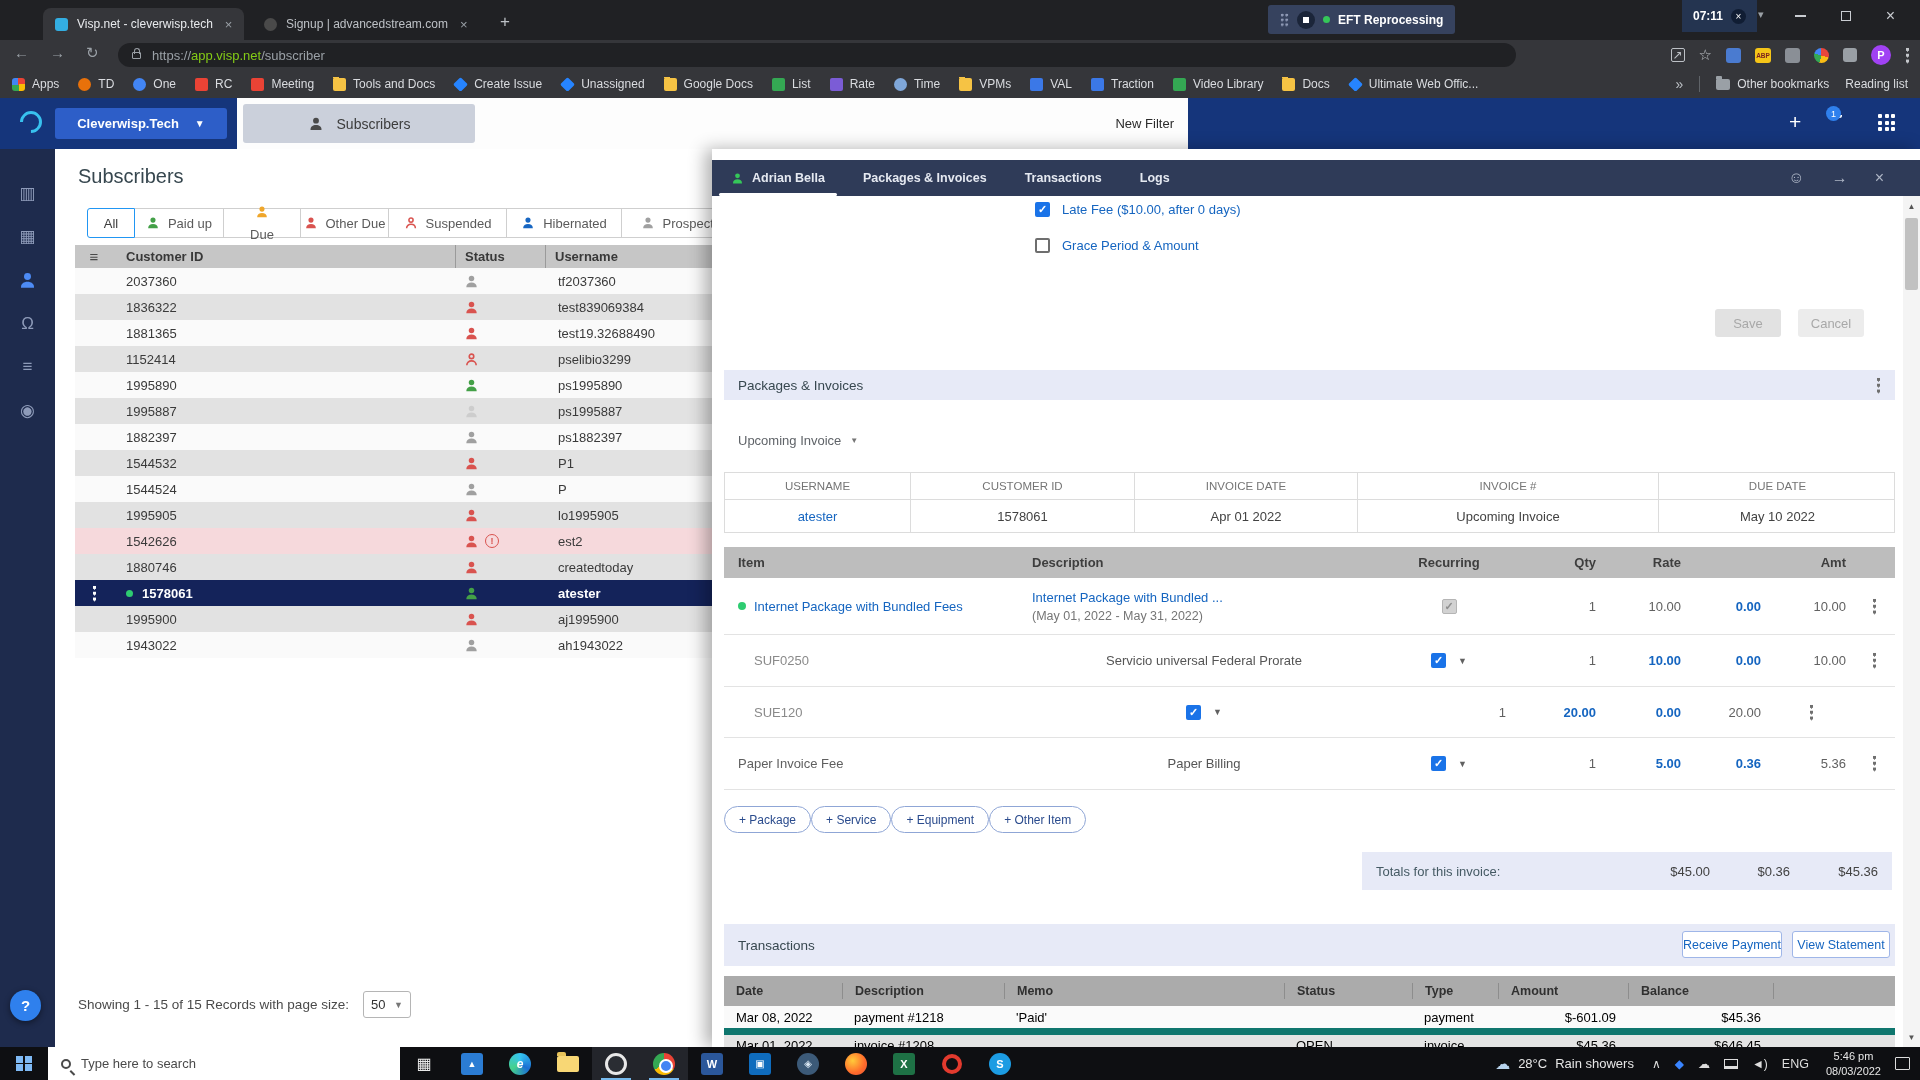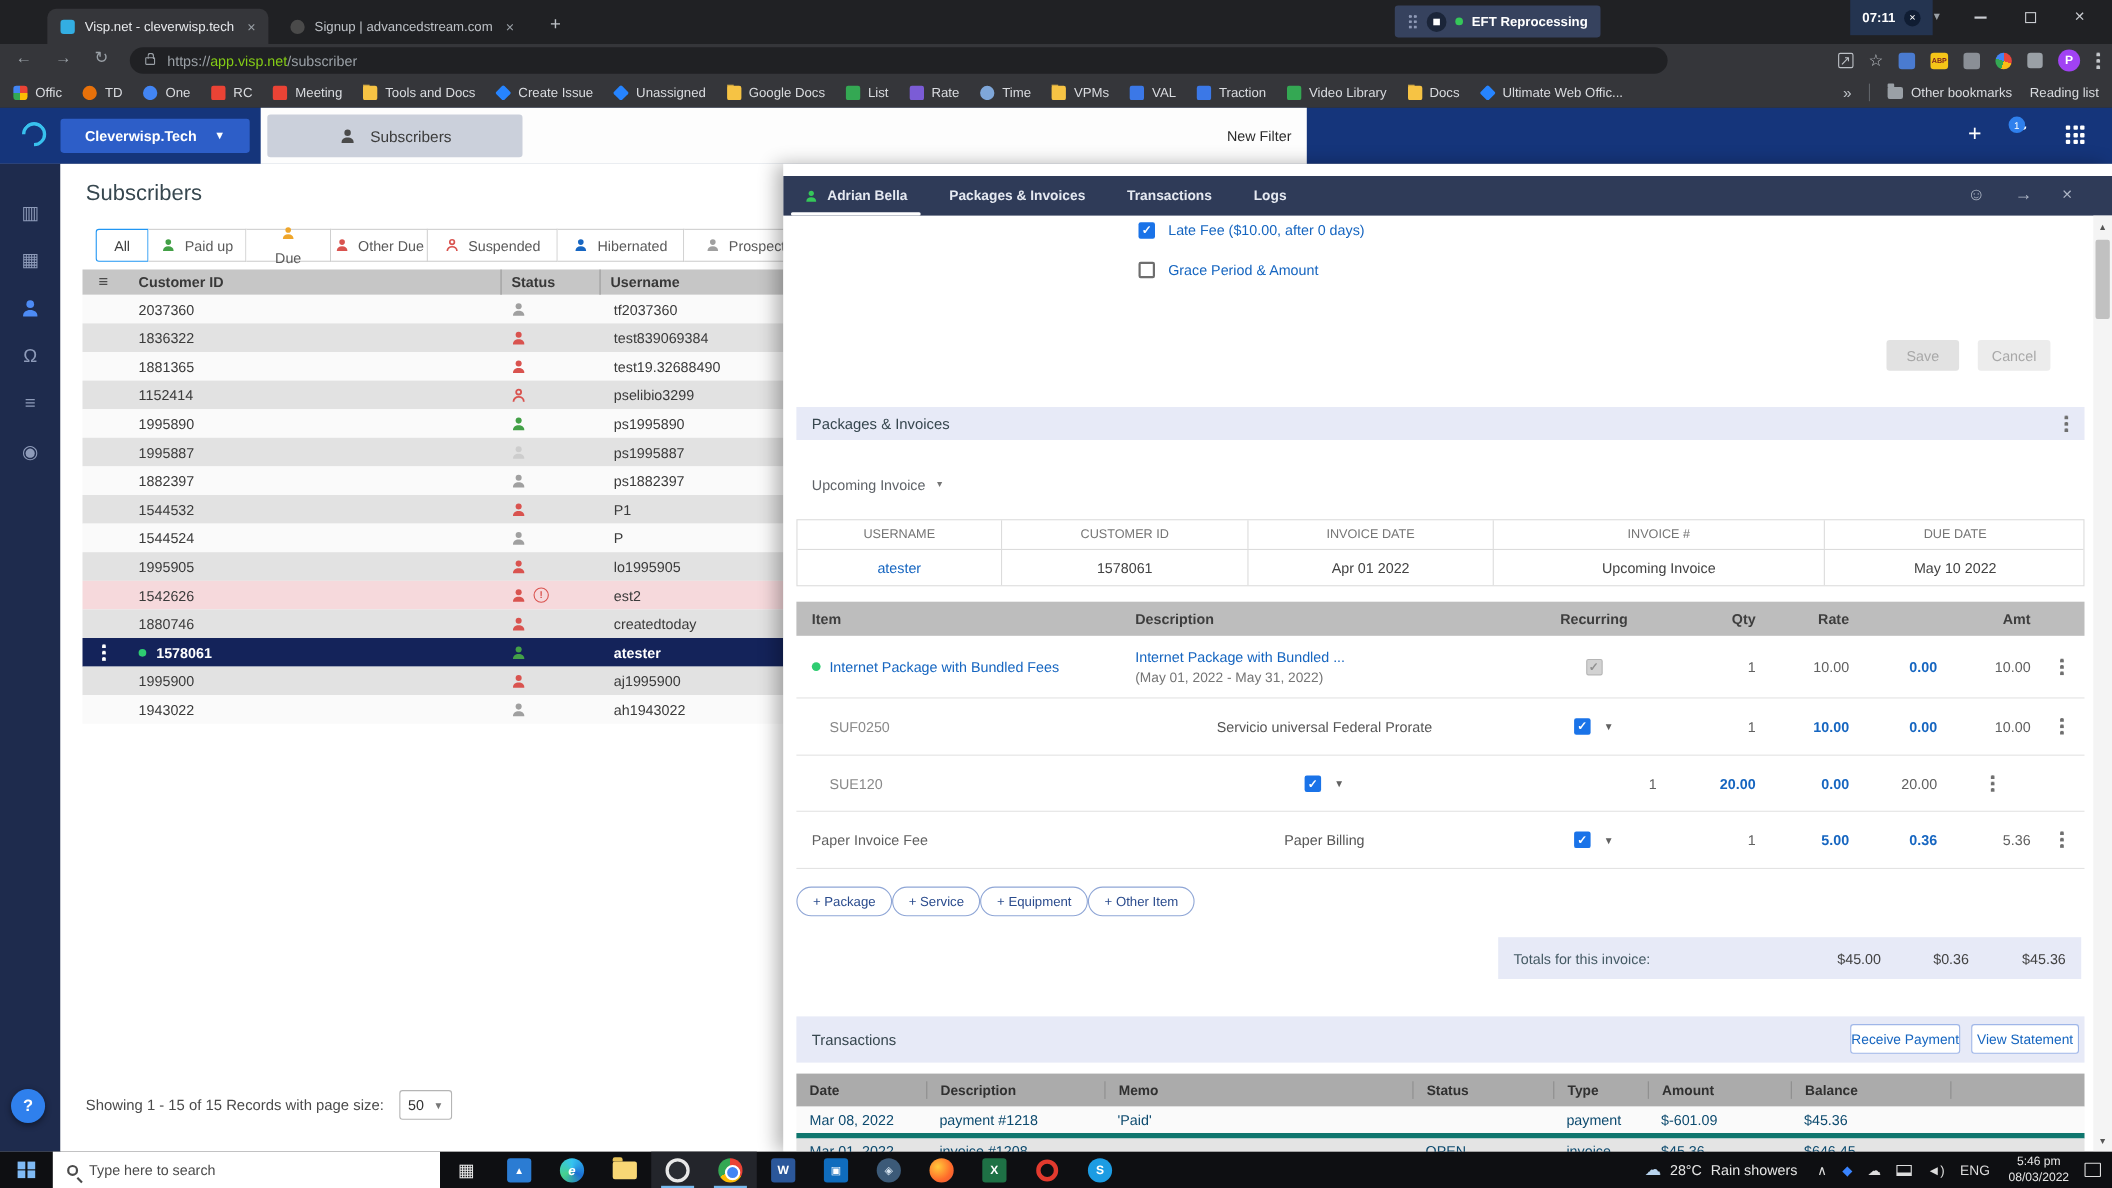--- a/index.html
+++ b/index.html
@@ -161,25 +161,25 @@
 .totals{left:650px;top:703px;width:530px;height:38px;background:#E7EAF7;display:flex;align-items:center;padding-left:14px;font-size:13px;color:#455A64}
 .totval{position:absolute;font-size:13px;color:#424242}
 .transbar{top:775px;height:42px}
 .tbtn{position:absolute;top:7px;height:27px;border:1px solid #9FB6E8;border-radius:3px;background:#fff;color:#1565C0;font-size:12.5px;font-family:inherit}
 .tbtn.rp{right:113px;width:100px}
 .tbtn.vs{right:5px;width:98px}
 .ttable{left:12px;top:827px;width:1171px}
 .thead{display:grid;grid-template-columns:118px 162px 280px 128px 86px 130px 145px 1fr;height:30px;background:#ABABAB;align-items:center;font-size:12.5px;font-weight:bold;color:#303030}
 .thc{padding-left:12px;height:16px;display:flex;align-items:center}
 .thc.sep{border-left:1px solid #8D8D8D}
-.trow{display:grid;grid-template-columns:118px 162px 280px 128px 86px 130px 145px 1fr;height:29px;align-items:center;font-size:13px;color:#0c4a6e;background:#FAFAFA;border-bottom:5px solid #0f766e}
+.trow{display:grid;grid-template-columns:118px 162px 280px 128px 86px 130px 145px 1fr;height:29px;align-items:center;font-size:13px;color:#000000;background:#FAFAFA;border-bottom:7px solid #0f766e}
 .trow.g{background:#E4E4E4}
 .trow.cut{height:28px}
 .tc{padding-left:12px}
-.tc.num{text-align:left;padding-right:12px}
+.tc.num{text-align:right;padding-right:12px}
 .dscroll{position:absolute;right:0;top:47px;bottom:0;width:17px;background:#F4F4F4}
 .sarrow{position:absolute;left:0;width:17px;height:16px;display:flex;align-items:center;justify-content:center;font-size:8px;color:#555}
 .sthumb{position:absolute;left:2px;top:22px;width:13px;height:72px;background:#C1C1C1;border-radius:2px}
 
 
 .taskbar{position:absolute;left:0;right:0;bottom:0;height:33px;background:#0E0F12;display:flex;align-items:center;color:#E6E6E6}
 .start{width:48px;height:33px;display:flex;align-items:center;justify-content:center}
 .winlogo{display:grid;grid-template-columns:7px 7px;gap:1.5px}
 .winlogo i{width:7px;height:7px;background:#7FBAF5;display:block}
 .tsearch{width:352px;height:33px;background:#FFF;display:flex;align-items:center;gap:10px;padding:0 13px;color:#4A4A4A;font-size:13px}
@@ -272,21 +272,21 @@
     <span class="extcirc"></span>
     <span class="puzzle"></span>
     <span class="avatarP">P</span>
     <span class="kebab lw"></span>
   </div>
 
   <div class="bookmarks">
     <div id="bookmarks-list">
         <span class="bm">
           <span class="bmi grid"></span>
-          <span class="bml">Offic</span>
+          <span class="bml">Apps</span>
         </span>
         <span class="bm">
           <span class="bmi round" style="background: rgb(232, 113, 10);"></span>
           <span class="bml">TD</span>
         </span>
         <span class="bm">
           <span class="bmi round" style="background: rgb(66, 133, 244);"></span>
           <span class="bml">One</span>
         </span>
         <span class="bm">

